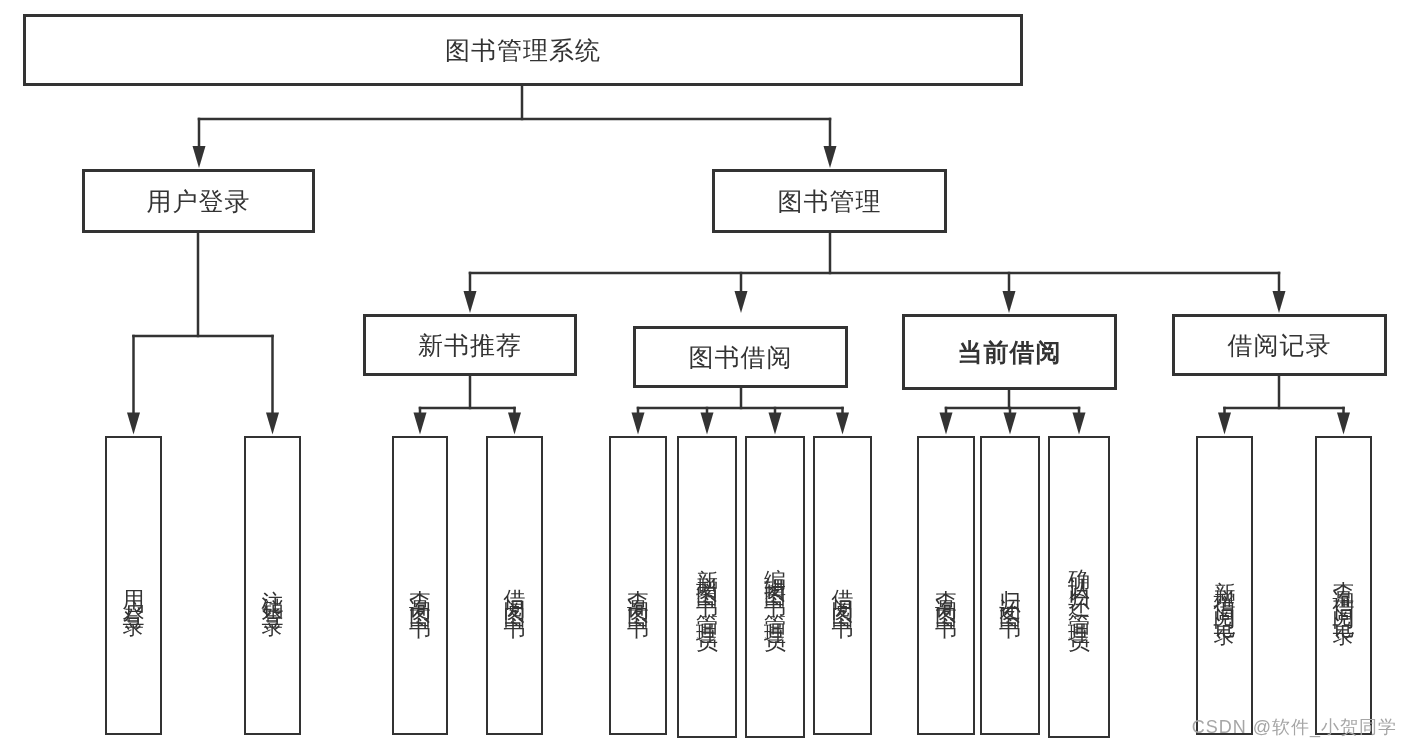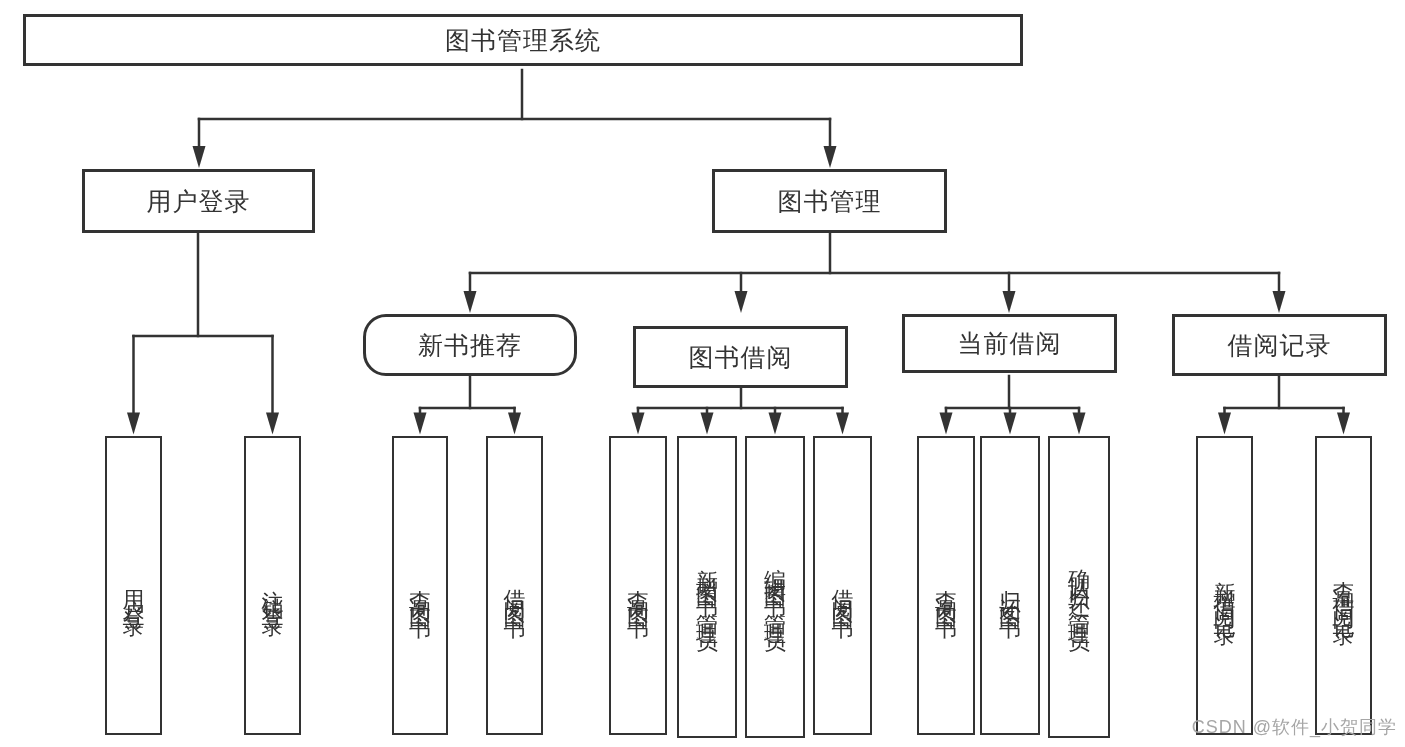--- a/index.html
+++ b/index.html
@@ -87,38 +87,38 @@
       <path d="M775 434.5 L768.5 412.5 L781.5 412.5 Z"></path>
       <path d="M842.5 434.5 L836 412.5 L849 412.5 Z"></path>
       <path d="M946 434.5 L939.5 412.5 L952.5 412.5 Z"></path>
       <path d="M1010 434.5 L1003.5 412.5 L1016.5 412.5 Z"></path>
       <path d="M1079 434.5 L1072.5 412.5 L1085.5 412.5 Z"></path>
       <path d="M1224.5 434.5 L1218 412.5 L1231 412.5 Z"></path>
       <path d="M1343.5 434.5 L1337 412.5 L1350 412.5 Z"></path>
     </g>
   </svg>
 
-  <div class="node" style="left:23px;top:14px;width:1000px;height:52px;">
+  <div class="node" style="left:23px;top:14px;width:1000px;height:72px;">
     <span>图书管理系统</span>
   </div>
 
   <div class="node" style="left:82px;top:169px;width:233px;height:64px;">
     <span>用户登录</span>
   </div>
   <div class="node" style="left:712px;top:169px;width:235px;height:64px;text-align:center;">
     <span>图书管理</span>
   </div>
 
-  <div class="node" style="left:363px;top:314px;width:214px;height:62px;border-radius:23px;">
+  <div class="node" style="left:363px;top:314px;width:214px;height:62px;">
     <span>新书推荐</span>
   </div>
   <div class="node" style="left:633px;top:314px;width:215px;height:62px;margin-top:12px;">
     <span>图书借阅</span>
   </div>
-  <div class="node" style="left:902px;top:314px;width:215px;height:59px;">
+  <div class="node" style="left:902px;top:314px;width:215px;height:76px;font-weight:bold;">
     <span>当前借阅</span>
   </div>
   <div class="node" style="left:1172px;top:314px;width:215px;height:62px;">
     <span>借阅记录</span>
   </div>
 
   <div class="node leaf" style="left:105px;top:436px;width:57px;height:299px;">
     <span class="vtxt">用户登录</span>
   </div>
   <div class="node leaf" style="left:244px;top:436px;width:57px;height:299px;">

